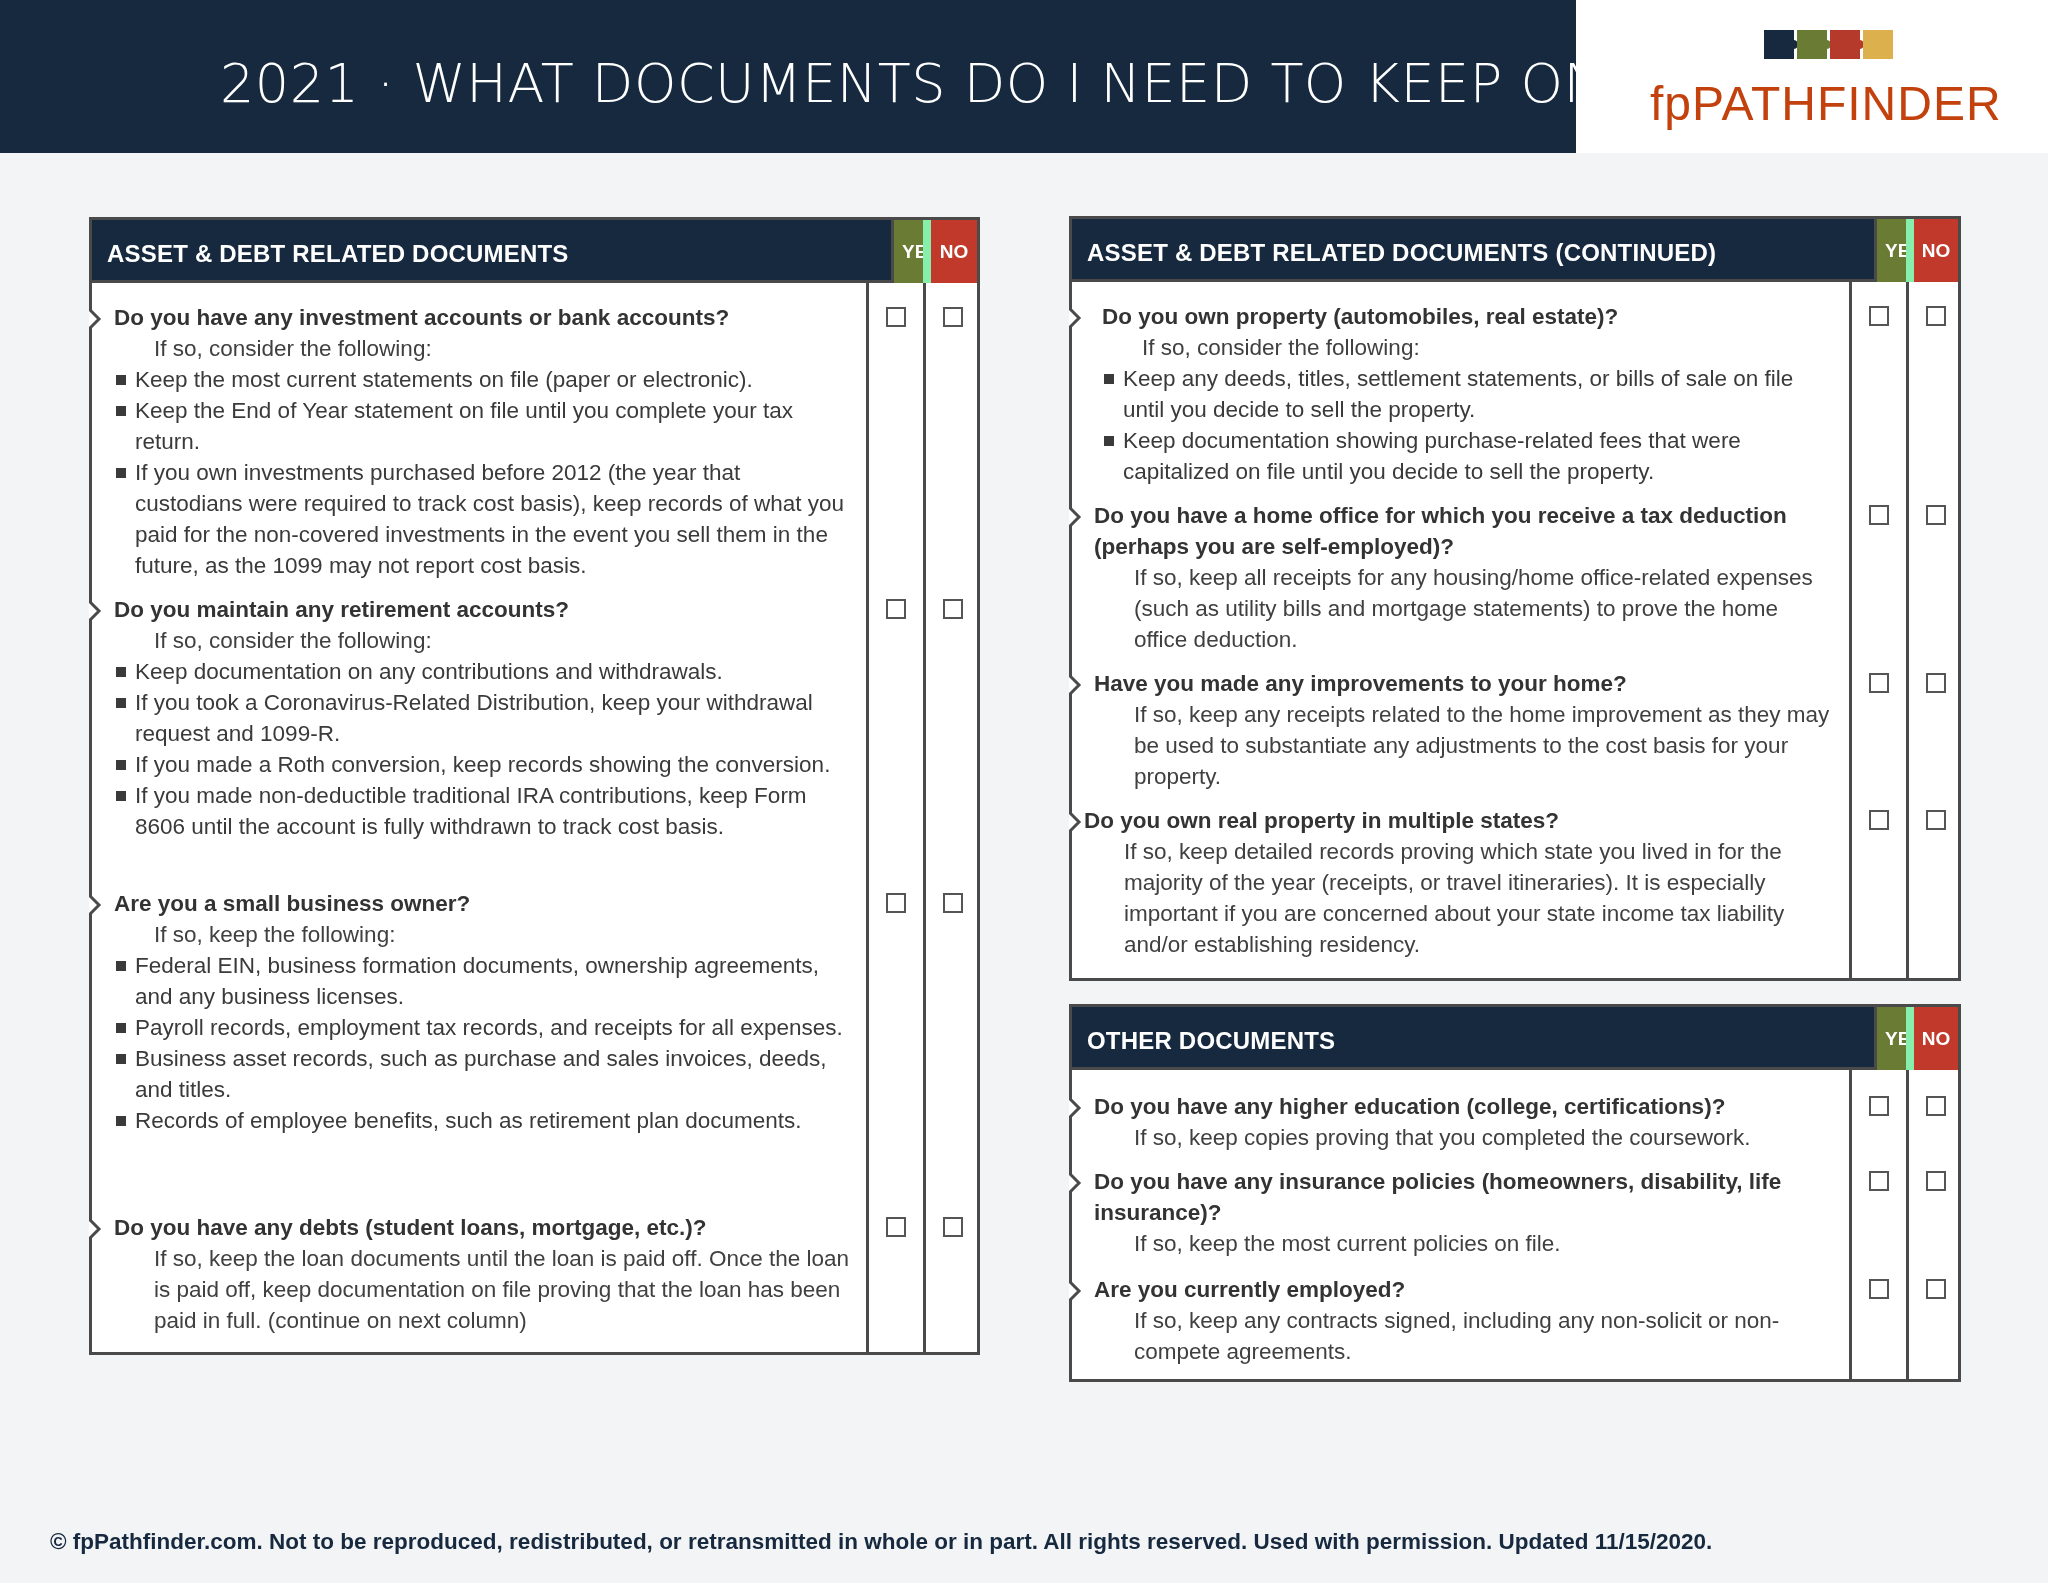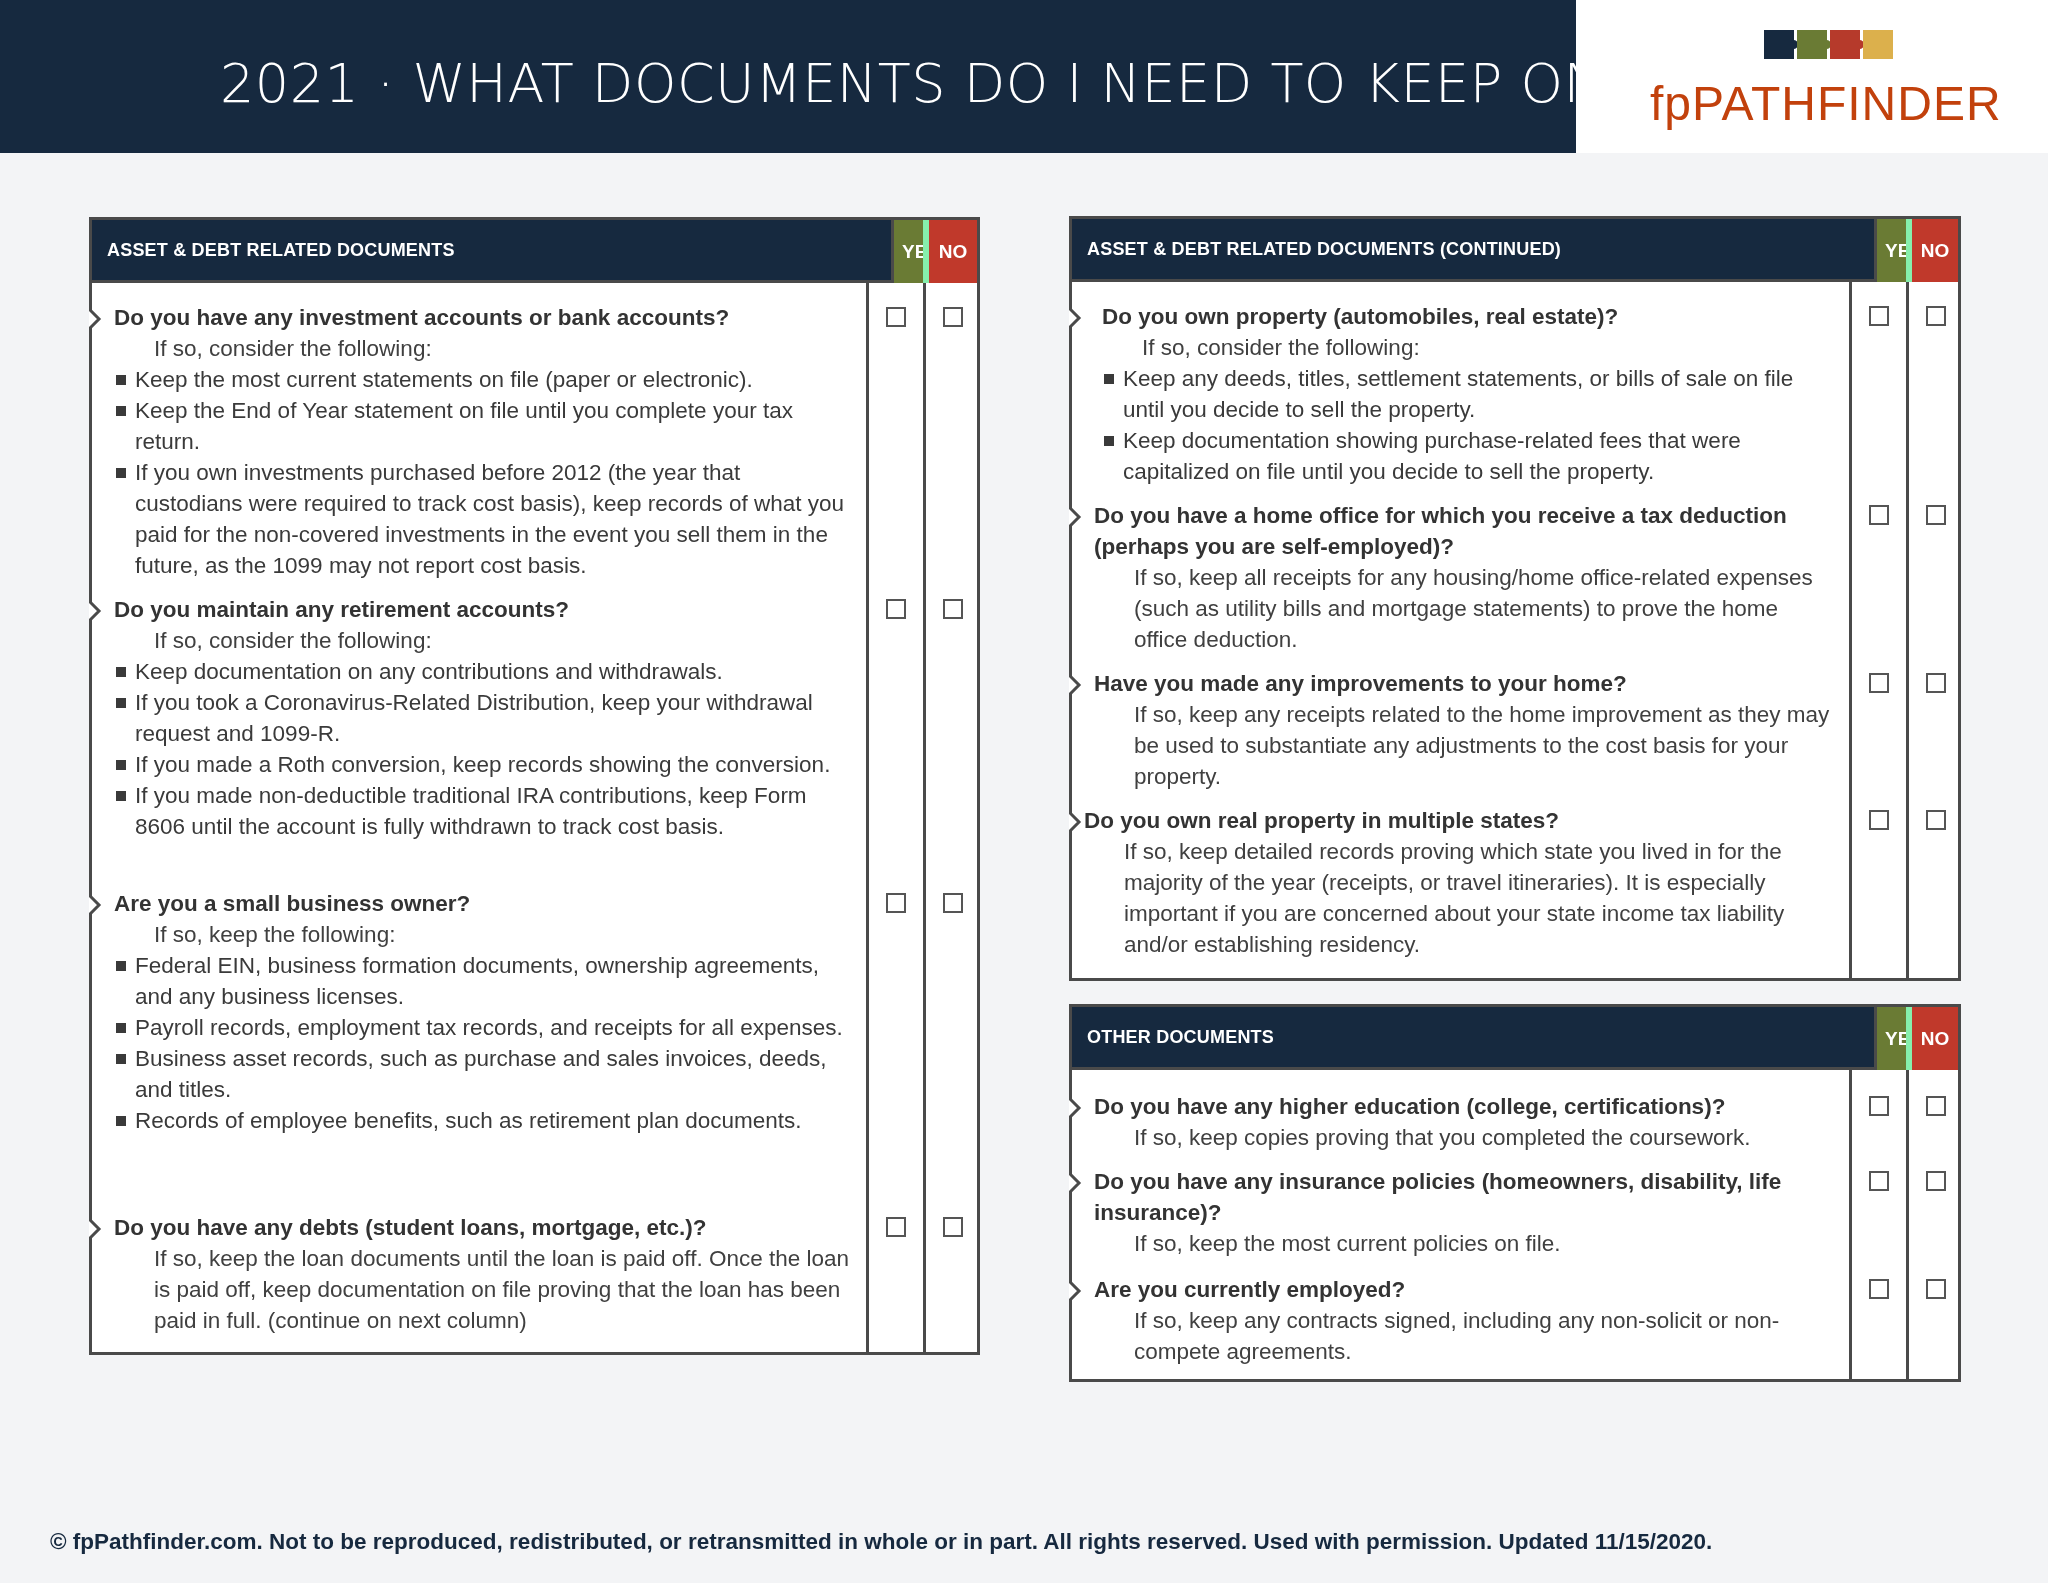--- a/index.html
+++ b/index.html
@@ -43,28 +43,28 @@
 
   .box {
     position: absolute; background: #ffffff; border: 3px solid #4a4a4a;
   }
   .box-header {
     position: absolute; left: 0; top: 0; right: 0; height: 63px;
     background: #16293f; border-bottom: 3px solid #4a4a4a;
   }
   .box-title {
     position: absolute; left: 15px; top: 20px; color: #fff; font-weight: bold;
-    font-size: 18px; letter-spacing: 0.2px; white-space: nowrap;
+    font-size: 24px; letter-spacing: 0.2px; white-space: nowrap;
   }
   .col-yes, .col-no {
     position: absolute; top: 0; height: 63px; color: #fff; font-weight: bold;
     font-size: 19px; text-align: center; line-height: 63px;
   }
   .col-yes { background: #6a7b34; border-left: 3px solid #4a4a4a; margin-left: 25px; }
-  .col-no { background: #c0392b; border-left: 6px solid #86efac; }
+  .col-no { background: #c0392b; border-left: 8px solid #86efac; }
   .vline { position: absolute; top: 63px; bottom: 0; width: 3px; background: #4a4a4a; }
 
   .q {
     position: absolute; left: 0; font-size: 22.5px; line-height: 31px; color: #3a3a3a;
   }
   .q .chev {
     position: absolute; left: -3px; top: 7px; width: 14px; height: 20px;
   }
   .q-title { font-weight: bold; color: #333; }
   .q-text { color: #404040; margin-left: 40px; }

